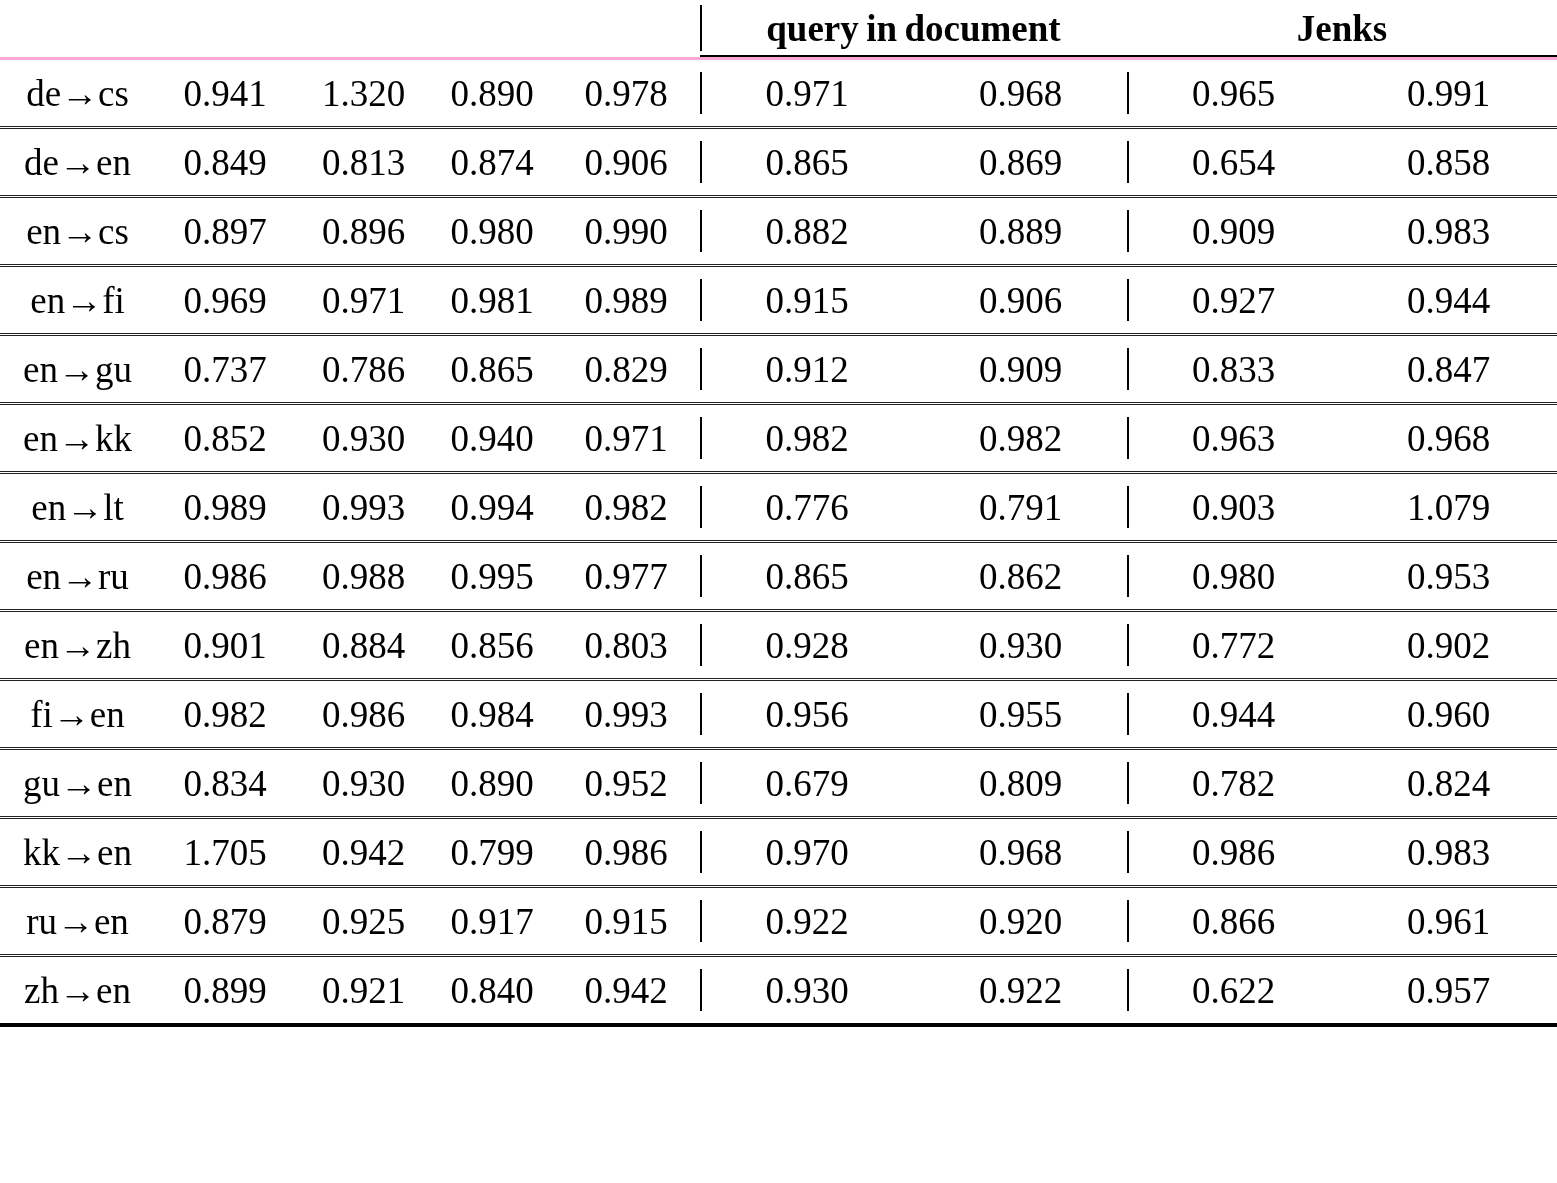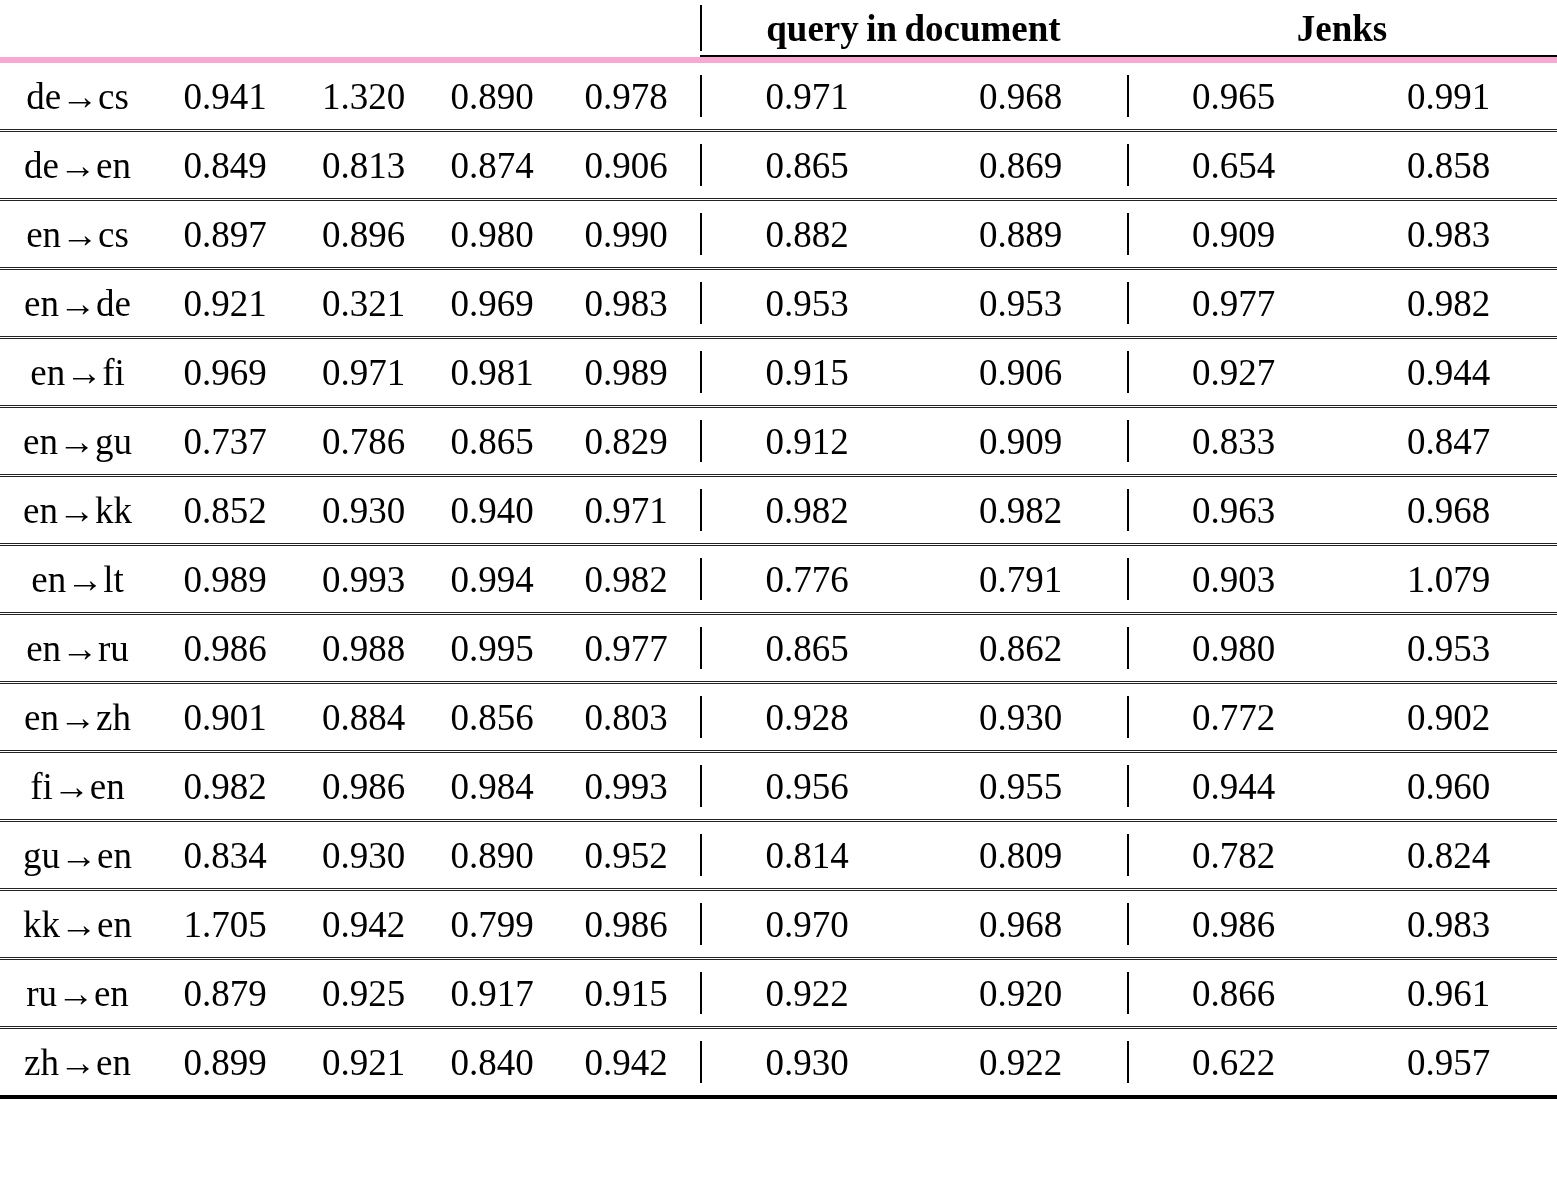--- a/index.html
+++ b/index.html
@@ -29,21 +29,21 @@
   .row td { height: 66px; }
   
   .vsep { position: relative; }
   .vsep::before {
     content: ""; position: absolute; left: 0; top: 12px; bottom: 12px;
     border-left: 2px solid #000;
   }
   .hdr1 .vsep::before { top: 5px; bottom: 6px; }
   .hdr2 .vsep::before { top: 10px; bottom: 8px; }
   .row-sep td { border-top: 3px double #222; }
-  .thick-top td { border-top: 6px solid #f9a8d4; }
+  .thick-top td { border-top: 3px solid #f9a8d4; }
   .bottom-rule td { border-bottom: 4px solid #000; }
   .bold { font-weight: normal; }
   .ld-cell { white-space: nowrap; }
 </style>
 </head>
 <body>
 
 <table class="tbl">
   <colgroup>
     <col style="width:155px">
@@ -101,31 +101,20 @@
         <td>0.897</td>
         <td>0.896</td>
         <td>0.980</td>
         <td class="bold">0.990</td>
         <td class="vsep">0.882</td>
         <td>0.889</td>
         <td class="vsep">0.909</td>
         <td>0.983</td>
       </tr>
       <tr class="row row-sep">
-        <td class="ld-cell">en→de</td>
-        <td>0.921</td>
-        <td>0.321</td>
-        <td>0.969</td>
-        <td class="bold">0.983</td>
-        <td class="vsep">0.953</td>
-        <td>0.953</td>
-        <td class="vsep">0.977</td>
-        <td>0.982</td>
-      </tr>
-      <tr class="row row-sep">
         <td class="ld-cell">en→fi</td>
         <td>0.969</td>
         <td>0.971</td>
         <td>0.981</td>
         <td class="bold">0.989</td>
         <td class="vsep">0.915</td>
         <td>0.906</td>
         <td class="vsep">0.927</td>
         <td>0.944</td>
       </tr>
@@ -194,21 +183,21 @@
         <td>0.955</td>
         <td class="vsep">0.944</td>
         <td>0.960</td>
       </tr>
       <tr class="row row-sep">
         <td class="ld-cell">gu→en</td>
         <td>0.834</td>
         <td>0.930</td>
         <td>0.890</td>
         <td class="bold">0.952</td>
-        <td class="vsep">0.814</td>
+        <td class="vsep">0.679</td>
         <td>0.809</td>
         <td class="vsep">0.782</td>
         <td>0.824</td>
       </tr>
       <tr class="row row-sep">
         <td class="ld-cell">kk→en</td>
         <td>1.705</td>
         <td>0.942</td>
         <td>0.799</td>
         <td class="bold">0.986</td>

